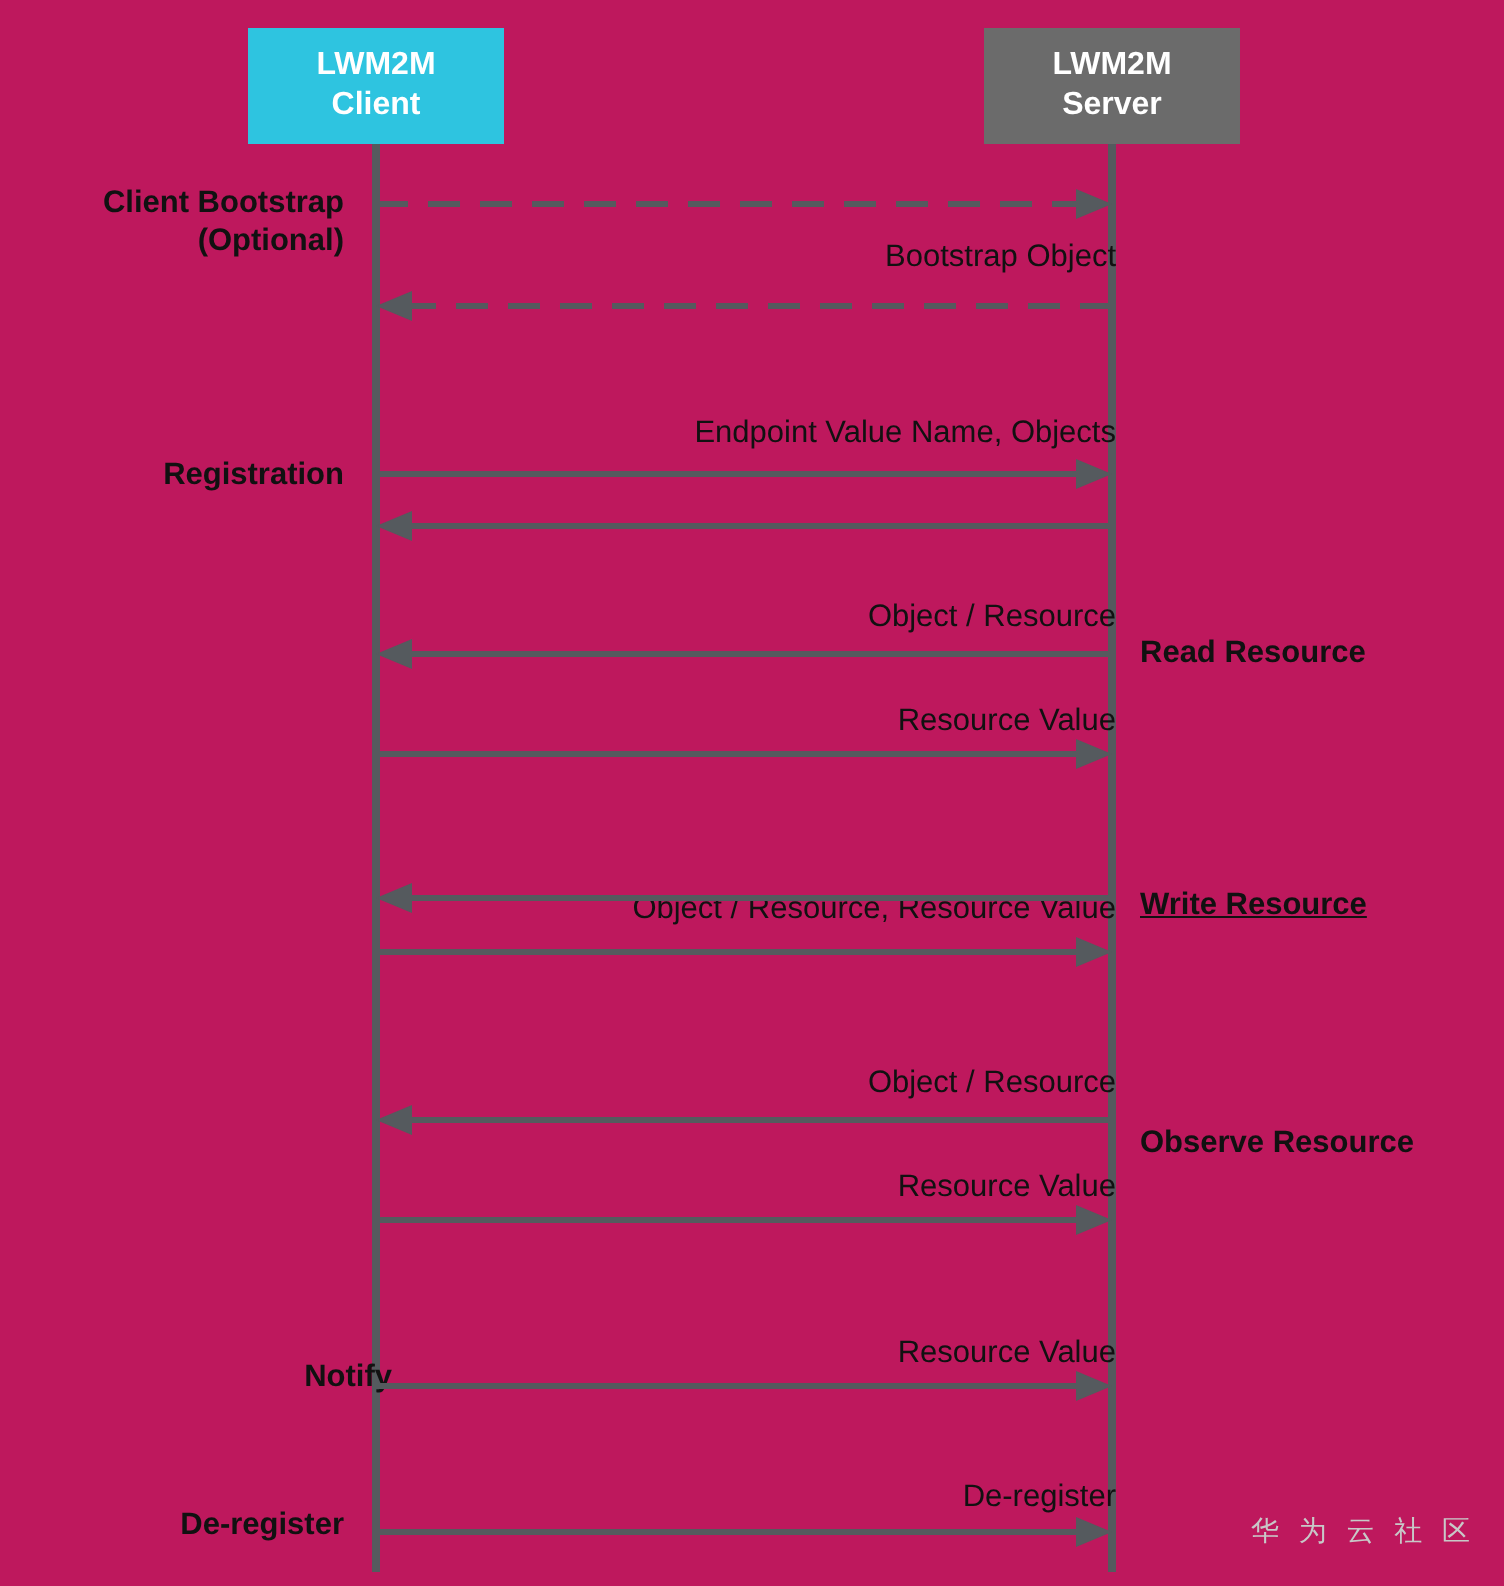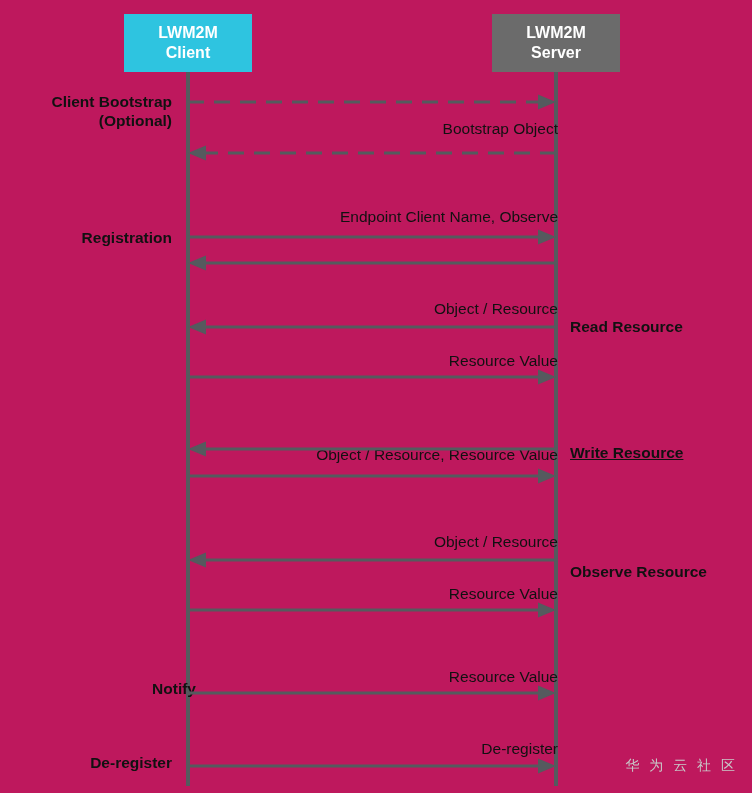--- a/index.html
+++ b/index.html
@@ -143,21 +143,21 @@
   </div>
 
   <div class="msg-label" style="top:120px;">Bootstrap Object</div>
   <div class="msg" style="top:144px;">
     <svg width="372" height="18" viewBox="0 0 372 18">
       <line x1="16" y1="9" x2="372" y2="9" stroke="#555a5e" stroke-width="3" stroke-dasharray="16 10"></line>
       <polygon points="2,9 20,1.5 20,16.5" fill="#555a5e"></polygon>
     </svg>
   </div>
 
-  <div class="msg-label" style="top:208px;">Endpoint Client Name, Observe</div>
+  <div class="msg-label" style="top:208px;">Endpoint Value Name, Objects</div>
   <div class="msg" style="top:228px;">
     <svg width="372" height="18" viewBox="0 0 372 18">
       <line x1="2" y1="9" x2="356" y2="9" stroke="#555a5e" stroke-width="3"></line>
       <polygon points="370,9 352,1.5 352,16.5" fill="#555a5e"></polygon>
     </svg>
   </div>
 
   <div class="msg" style="top:254px;">
     <svg width="372" height="18" viewBox="0 0 372 18">
       <line x1="16" y1="9" x2="372" y2="9" stroke="#555a5e" stroke-width="3"></line>

